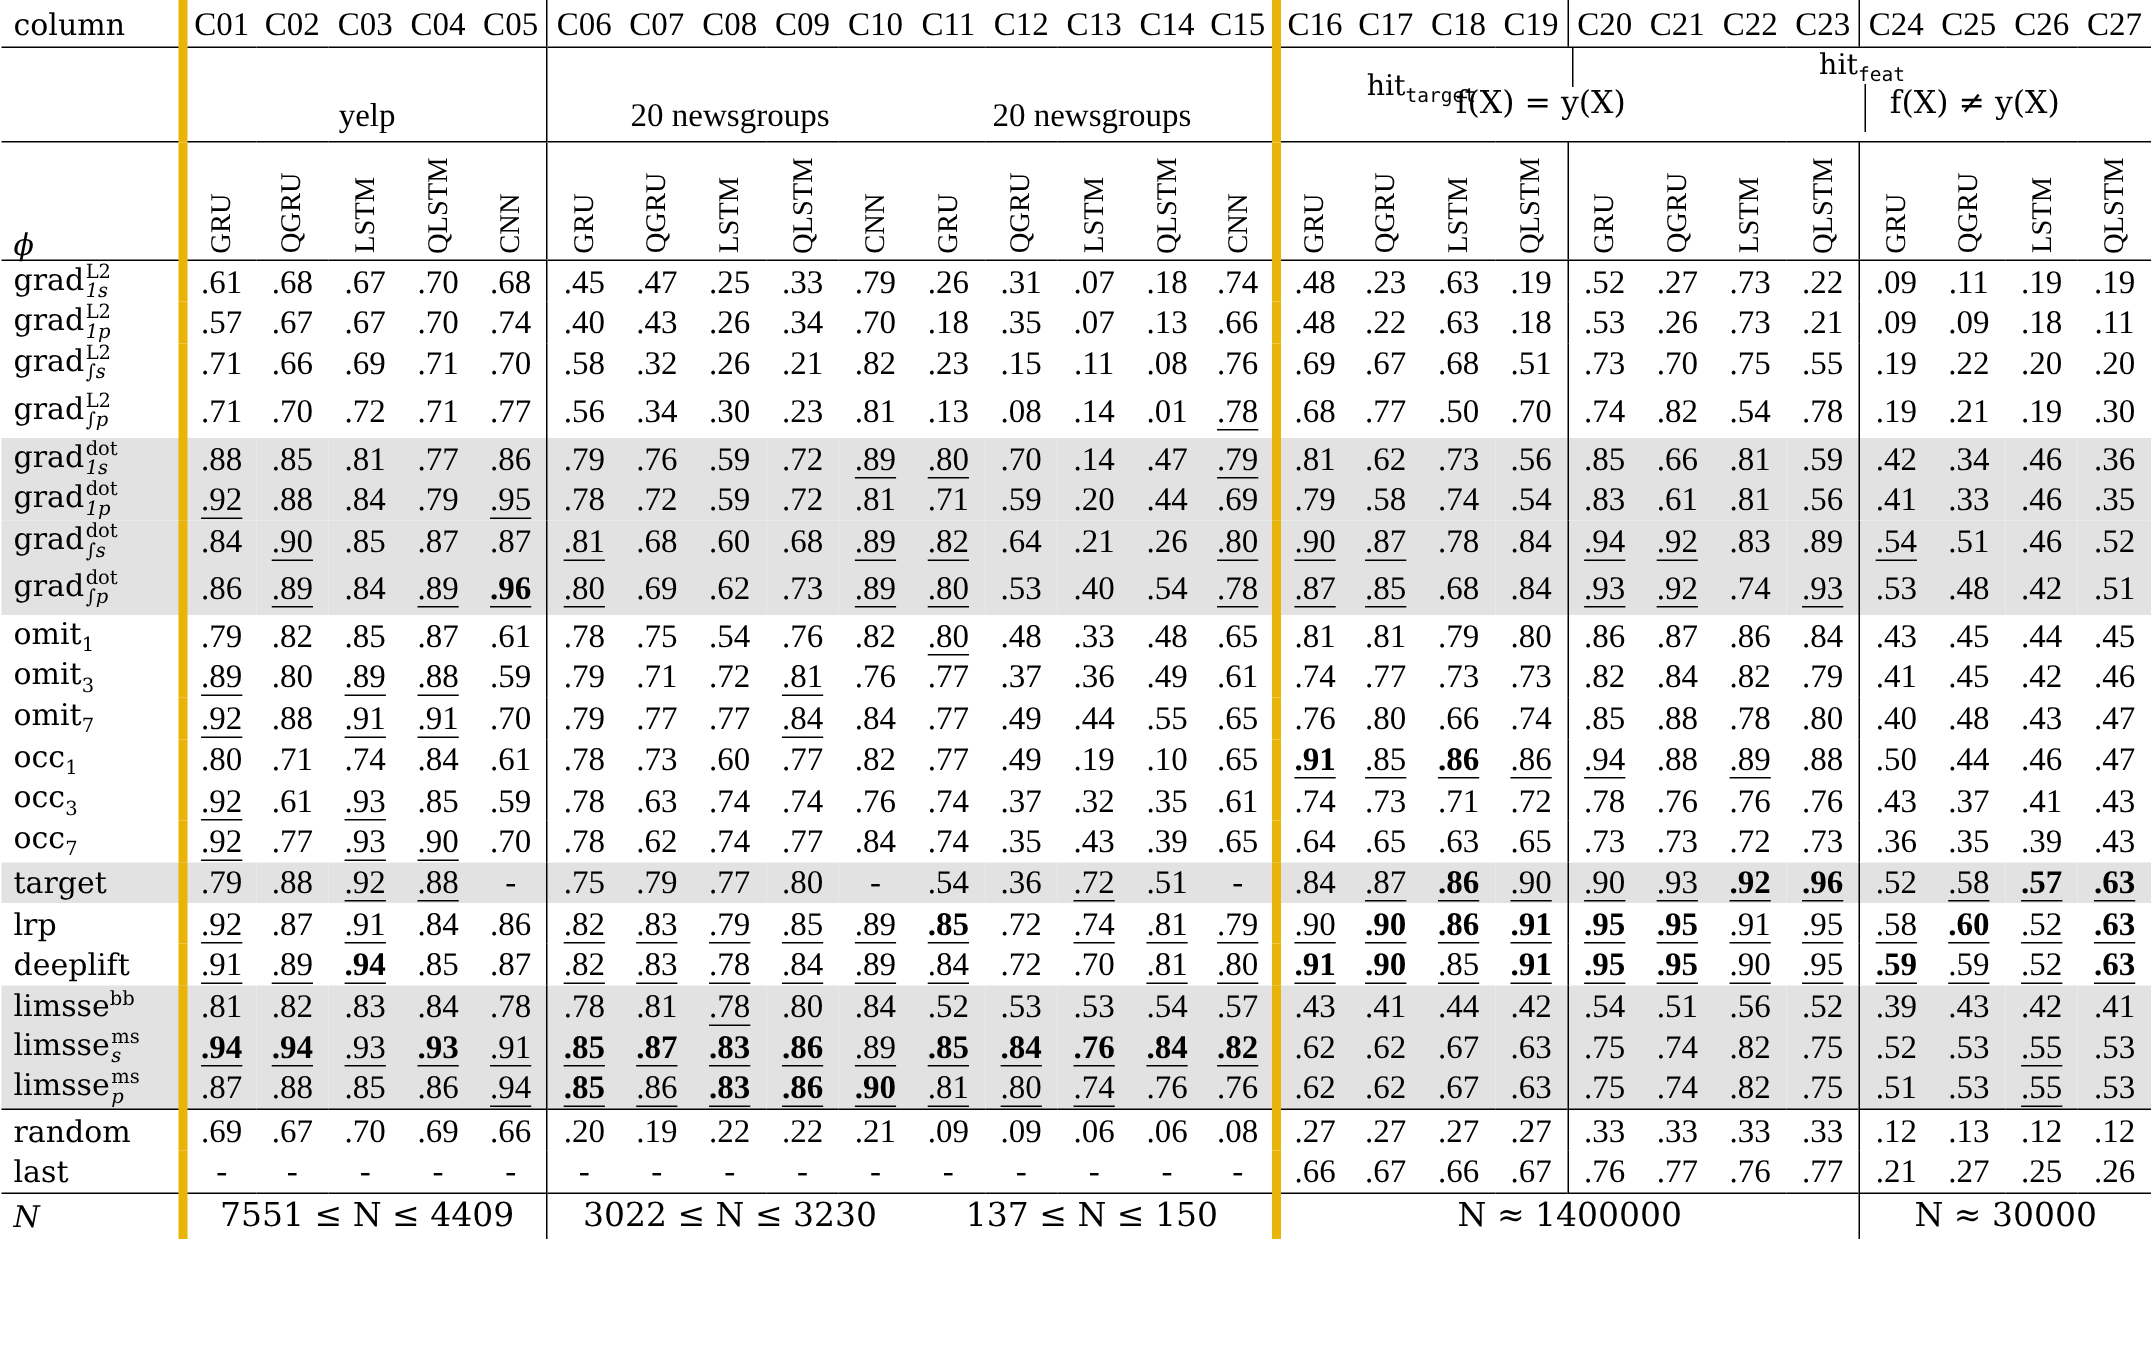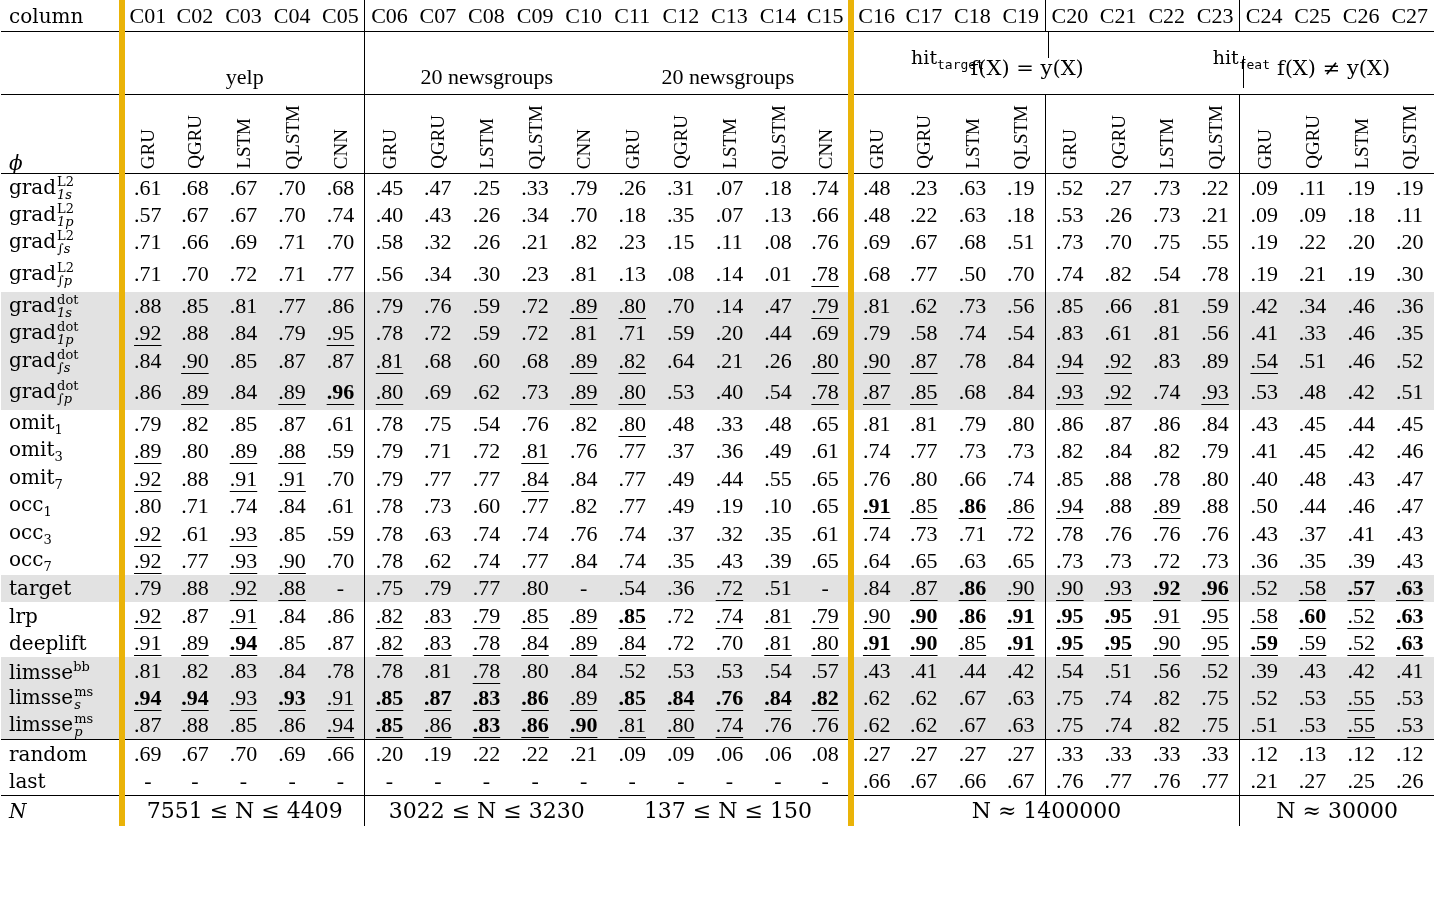--- a/index.html
+++ b/index.html
@@ -98,24 +98,24 @@
       </tr>
       <tr class="subhead top-line">
         <td></td>
         <td colspan="5" class="thick-l" style="padding-bottom: 6px;">yelp</td>
         <td colspan="5" class="thin-l" style="padding-bottom: 6px;">20 newsgroups</td>
         <td colspan="5" class="" style="padding-bottom: 6px;">20 newsgroups</td>
         <td colspan="12" class="thick-l" style="position: relative; vertical-align: top;">
           <div style="position:relative;height:56px;">
             <div class="hitlbl" style="position:absolute;left:57.2px;top:16px;"><span>hit</span><sub>target</sub></div>
             <div style="position:absolute;left:194.4px;top:0;height:26px;border-left:1px solid #000;"></div>
-            <div class="hitlbl" style="position:absolute;left:358.8px;top:16px;"><span>hit</span><sub>feat</sub></div>
+            <div class="hitlbl" style="position:absolute;left:358.8px;top:2px;"><span>hit</span><sub>feat</sub></div>
             <div class="cond" style="position:absolute;left:116.64px;top:26px;">f(X) = y(X)</div>
             <div style="position:absolute;left:388.8px;top:24px;height:32px;border-left:1px solid #000;"></div>
-            <div class="cond" style="position:absolute;left:423px;top:26px;">f(X) ≠ y(X)</div>
+            <div class="cond" style="position:absolute;left:406px;top:26px;">f(X) ≠ y(X)</div>
           </div>
         </td>
       </tr>
       <tr class="archhead top-line">
         <td class="lbl math">ϕ</td>
         <td class="thick-l"><span class="rot">GRU</span></td>
         <td class=""><span class="rot">QGRU</span></td>
         <td class=""><span class="rot">LSTM</span></td>
         <td class=""><span class="rot">QLSTM</span></td>
         <td class=""><span class="rot">CNN</span></td>

